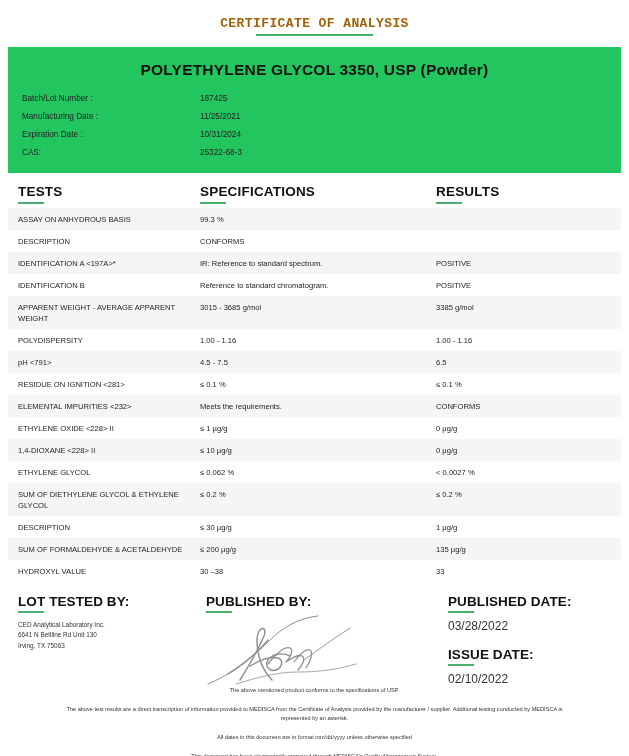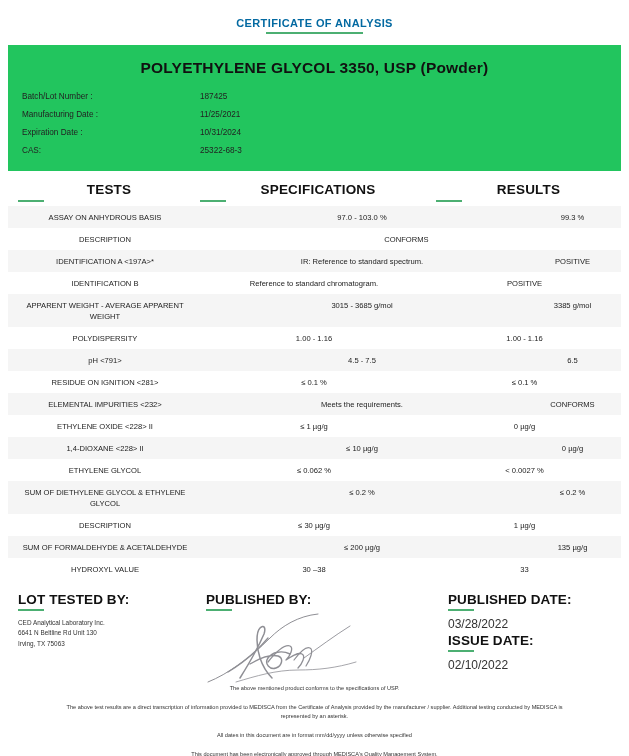--- a/index.html
+++ b/index.html
@@ -22,24 +22,25 @@
     overflow: hidden;
   }
 
   
   .doc-title-wrap {
     text-align: center;
     padding-top: 13px;
   }
   .doc-title {
     display: inline-block;
-    font-size: 11px;
+    font-size: 13px;
     font-weight: bold;
     letter-spacing: 0.4px;
-    color: #0369a1;
+    color: #a16207;
+    font-family: Liberation Mono, monospace;
   }
   .accent-rule {
     height: 2px;
     background: #4caf72;
     margin: 3px auto 0 auto;
   }
   .doc-title .accent-rule { width: 62%; }
 
   
   .product-panel {
@@ -68,21 +69,20 @@
     color: #222;
   }
   .meta-value {
     color: #222;
     text-align: right;
   }
 
   
   .table-wrap {
     margin: 9px 8px 0 8px;
-    text-align: center;
   }
   .thead {
     display: flex;
     align-items: flex-end;
     padding-bottom: 4px;
   }
   .th {
     font-size: 13.5px;
     font-weight: bold;
     color: #111;
@@ -98,21 +98,21 @@
 
   .trow {
     display: flex;
     align-items: flex-start;
     font-size: 7.6px;
     line-height: 1.45;
     color: #222;
     padding: 5.5px 0 5.5px 0;
     min-height: 9px;
   }
-  .trow.alt { background: #f5f5f5; gap: 48px; }
+  .trow.alt { background: #f5f5f5; }
   .trow .col-test   { padding-left: 10px; padding-right: 8px; }
   .trow .col-spec   { padding-right: 8px; }
   .trow .col-result { padding-right: 8px; }
 
   
   .sig-section {
     position: relative;
     margin: 10px 8px 0 8px;
     height: 92px;
   }
@@ -138,21 +138,21 @@
     font-size: 6.4px;
     line-height: 1.62;
     color: #333;
   }
 
   .date-value {
     font-size: 12px;
     color: #333;
     margin-top: 6px;
   }
-  .issue-head-wrap { }
+  .issue-head-wrap { margin-top: 12px; }
 
   
   .signature {
     position: absolute;
     left: 198px;
     top: 22px;
     width: 215px;
     height: 72px;
   }
   .signature svg { display: block; width: 100%; height: 100%; }
@@ -221,21 +221,20 @@
       <div class="col-result">
         <span class="th">
           <span>RESULTS</span>
           <span class="accent-rule" style="display: block; background: rgb(76, 175, 114);"></span>
         </span>
       </div>
     </div>
     <div id="table-body">
         <div class="trow alt">
           <div class="col-test">ASSAY ON ANHYDROUS BASIS</div>
-          <div class="col-spec">97.0 - 103.0 %</div>
           <div class="col-result">99.3 %</div>
         </div>
         <div class="trow">
           <div class="col-test">DESCRIPTION</div>
           <div class="col-result">CONFORMS</div>
         </div>
         <div class="trow alt">
           <div class="col-test">IDENTIFICATION A &lt;197A&gt;*</div>
           <div class="col-spec">IR: Reference to standard spectrum.</div>
           <div class="col-result">POSITIVE</div>

